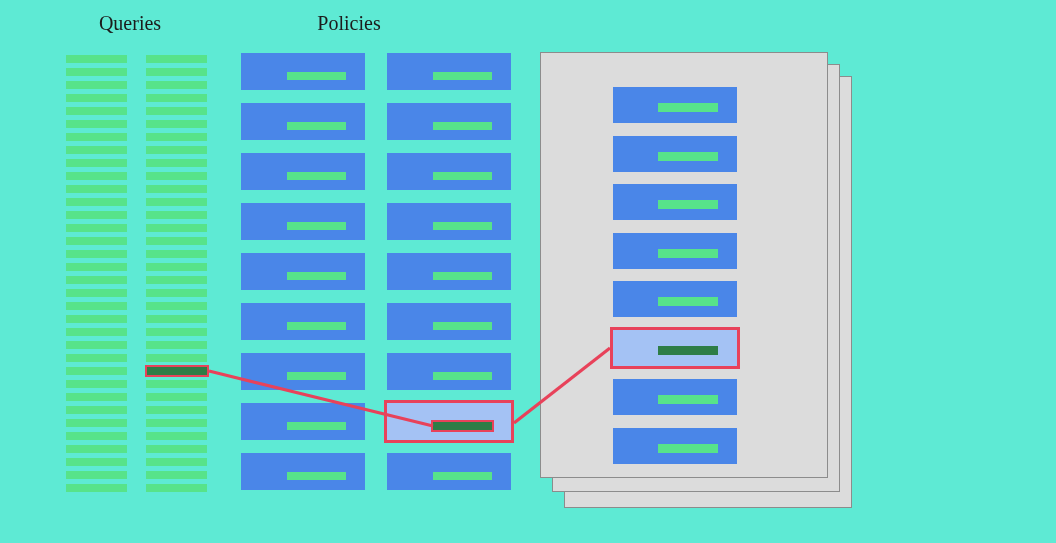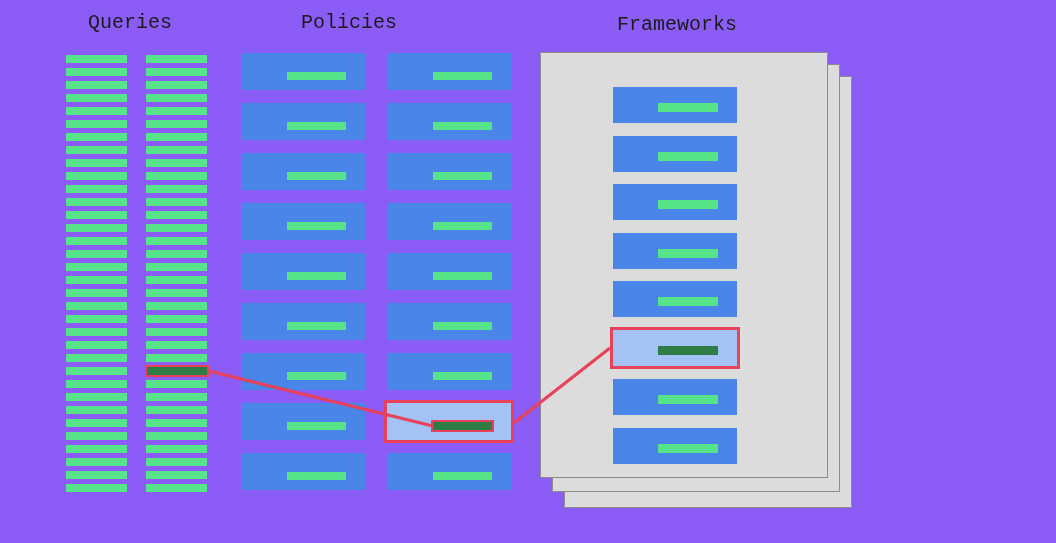--- a/index.html
+++ b/index.html
@@ -1,42 +1,41 @@
 <!DOCTYPE html>
 <html><head>
 <meta charset="utf-8">
 <style>
   html, body { margin: 0; padding: 0; background: #ffffff; }
   .canvas {
     position: relative;
     width: 1056px;
     height: 543px;
-    background: #8b5cf6;
+    background: #5eead4;
     overflow: hidden;
-    font-family: Liberation Mono, monospace;
+    font-family: Liberation Serif, serif;
   }
   .title {
     position: absolute;
     transform: translateX(-50%);
     font-size: 20px;
     line-height: 1.2;
     font-weight: 500;
     color: #1c1c1c;
     white-space: nowrap;
   }
   .fw-page { position: absolute; box-sizing: border-box; }
   svg.overlay { position: absolute; left: 0; top: 0; pointer-events: none; }
 </style>
 </head>
 <body>
 
 <div class="canvas">
   <div class="title" style="left:130px; top:11px;">Queries</div>
   <div class="title" style="left:349px; top:11px;">Policies</div>
-  <div class="title" style="left:677px; top:13px;">Frameworks</div>
 
   <div id="queries-group">
       <div style="left: 66px; top: 55px; width: 61px; height: 8px; background: rgb(87, 227, 138); outline: none; position: absolute;"></div>
       <div style="left: 66px; top: 68px; width: 61px; height: 8px; background: rgb(87, 227, 138); outline: none; position: absolute;"></div>
       <div style="left: 66px; top: 81px; width: 61px; height: 8px; background: rgb(87, 227, 138); outline: none; position: absolute;"></div>
       <div style="left: 66px; top: 94px; width: 61px; height: 8px; background: rgb(87, 227, 138); outline: none; position: absolute;"></div>
       <div style="left: 66px; top: 107px; width: 61px; height: 8px; background: rgb(87, 227, 138); outline: none; position: absolute;"></div>
       <div style="left: 66px; top: 120px; width: 61px; height: 8px; background: rgb(87, 227, 138); outline: none; position: absolute;"></div>
       <div style="left: 66px; top: 133px; width: 61px; height: 8px; background: rgb(87, 227, 138); outline: none; position: absolute;"></div>
       <div style="left: 66px; top: 146px; width: 61px; height: 8px; background: rgb(87, 227, 138); outline: none; position: absolute;"></div>

